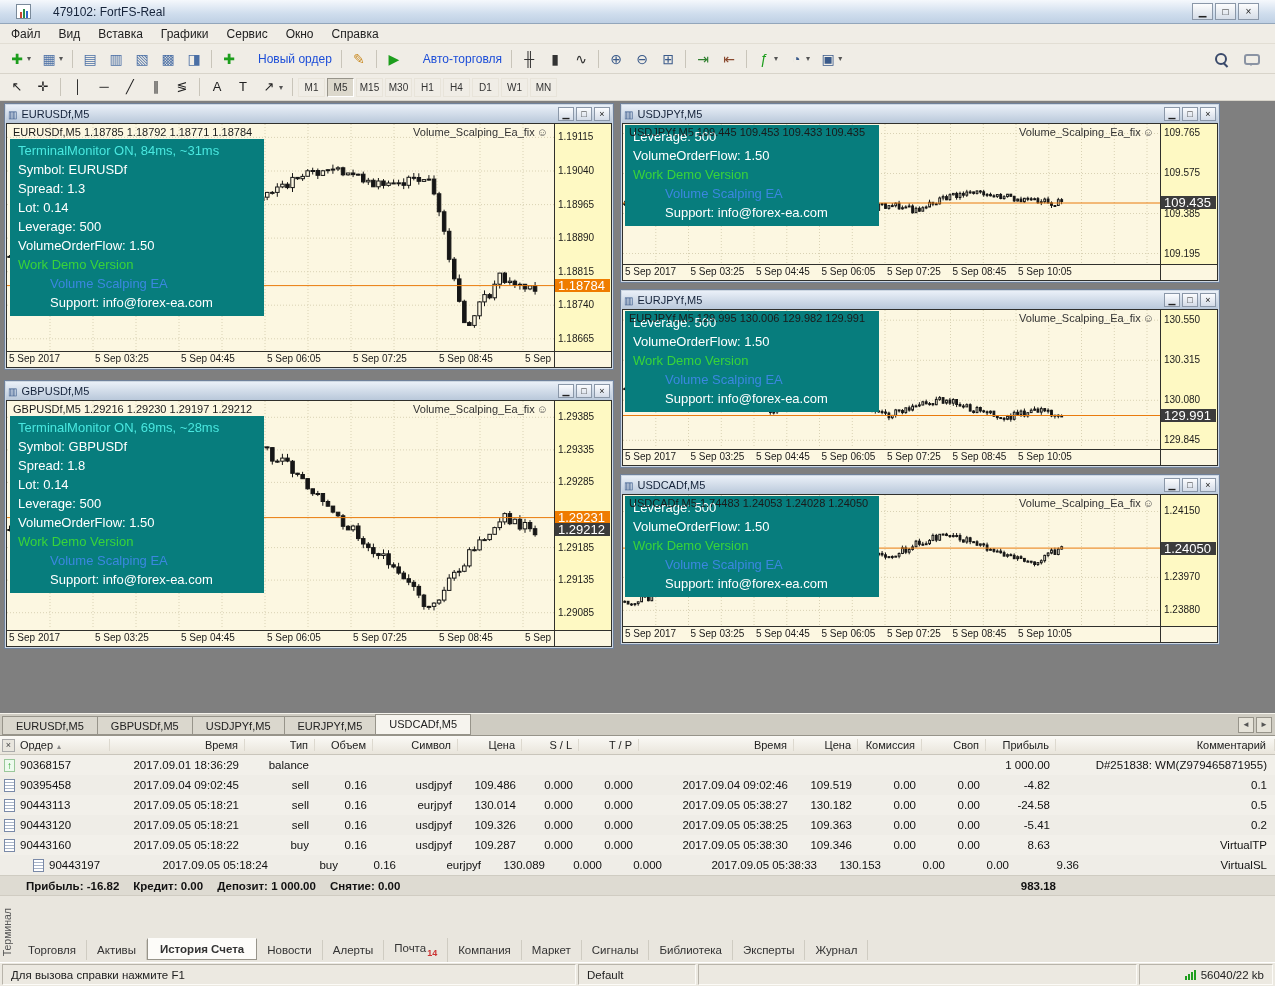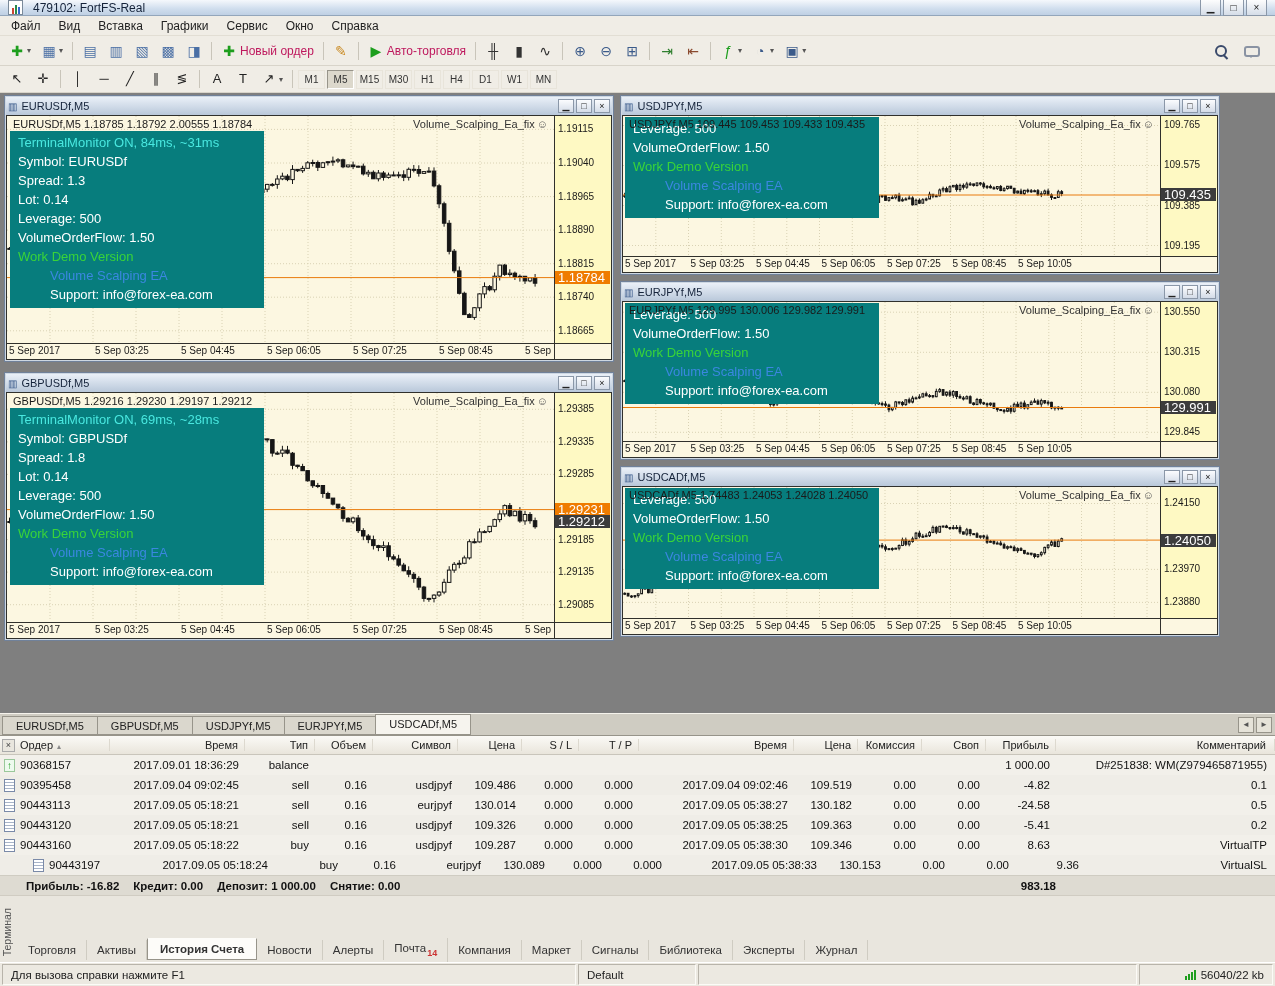--- a/index.html
+++ b/index.html
@@ -1,40 +1,40 @@
 <!DOCTYPE html>
 <html><head>
 <meta charset="utf-8">
 <style>
 *{box-sizing:border-box;margin:0;padding:0}
 html,body{width:1275px;height:986px;overflow:hidden}
 body{font-family:"Liberation Sans",sans-serif;font-size:12px;background:#d4d0c8;color:#111}
 #app{position:relative;width:1275px;height:986px;display:flex;flex-direction:column;background:#ece9e1}
 
 
-.titlebar{height:16px;background:linear-gradient(#f5f8fc,#cfdded 60%,#bfd0e4);border-bottom:1px solid #93a6bb;display:flex;align-items:center;padding:0 8px;gap:10px;flex:none}
+.titlebar{height:24px;background:linear-gradient(#f5f8fc,#cfdded 60%,#bfd0e4);border-bottom:1px solid #93a6bb;display:flex;align-items:center;padding:0 16px;gap:22px;flex:none}
 .app-ico{width:15px;height:15px;border:1px solid #7a8a9a;background:
  linear-gradient(#c43 0 0) 3px 7px/2px 6px no-repeat,
  linear-gradient(#2a8a4a 0 0) 6px 4px/2px 9px no-repeat,
  linear-gradient(#36c 0 0) 9px 6px/2px 7px no-repeat,#fff}
 .title{font-size:12px;color:#15233a}
 .win-btns{margin-left:auto;display:flex;gap:2px}
 .wbtn{width:21px;height:17px;border:1px solid #8a97a8;background:linear-gradient(#fdfdfd,#d5dde8);font-size:10px;display:flex;align-items:center;justify-content:center;color:#222}
 
 
 .menubar{height:20px;background:#f0ede6;display:flex;align-items:center;padding:0 2px;flex:none;border-bottom:1px solid #e2ded4}
 .menu-item{padding:2px 9px;color:#222}
 .toolbar{background:#f0ede6;display:flex;align-items:center;padding:0 4px;flex:none;border-bottom:1px solid #d8d4ca}
 .tb1{height:30px}
 .tb2{height:27px}
 .tb-group{display:inline-flex;align-items:center}
 .tbtn{display:inline-flex;align-items:center;height:22px;min-width:22px;padding:0 3px;margin:0 1px;border:1px solid transparent;border-radius:2px}
 .glyph{font-size:14px;width:16px;text-align:center;line-height:20px}
 .tb2 .glyph{font-size:13px}
-.tlab{font-size:12px;color:#be185d;margin-left:3px}
+.tlab{font-size:12px;color:#1d4ed8;margin-left:21px}
 .dd{font-size:8px;color:#555;margin-left:2px}
 .sep{display:inline-block;width:1px;height:18px;background:#c9c5ba;margin:0 4px}
 .tfbtn{display:inline-block;width:27px;height:19px;line-height:17px;text-align:center;font-size:10px;color:#333;border:1px solid #e8e4da;margin:0 1px;background:transparent}
 .tfbtn.active{background:#dcd8cc;border-color:#97948a #fff #fff #97948a}
 .tb-right{margin-left:auto;display:flex;gap:6px;padding-right:6px}
 .mag{position:relative;width:14px;height:14px;display:inline-block}
 .mag::before{content:'';position:absolute;left:1px;top:1px;width:8px;height:8px;border:2px solid #3a4a6b;border-radius:50%}
 .mag::after{content:'';position:absolute;left:10px;top:10px;width:6px;height:2px;background:#3a4a6b;transform:rotate(45deg);transform-origin:0 0}
 .chat{position:relative;width:16px;height:11px;display:inline-block;border:2px solid #8a93a3;border-radius:3px;margin-top:2px}
 .chat::after{content:'';position:absolute;left:2px;bottom:-6px;border:3px solid transparent;border-top-color:#8a93a3}
@@ -511,21 +511,21 @@
               <line x1="512.9" y1="158.5" x2="512.9" y2="165.6" stroke="#161616"></line>
               <rect x="511.2" y="160.3" width="3.5" height="1.0" fill="#fcf7e1" stroke="#161616"></rect>
               <line x1="518.0" y1="159.9" x2="518.0" y2="167.9" stroke="#161616"></line>
               <rect x="516.2" y="160.3" width="3.5" height="4.6" fill="#161616" stroke="#161616"></rect>
               <line x1="523.0" y1="161.8" x2="523.0" y2="166.2" stroke="#161616"></line>
               <rect x="521.3" y="161.8" width="3.5" height="3.1" fill="#fcf7e1" stroke="#161616"></rect>
               <line x1="528.1" y1="158.0" x2="528.1" y2="170.6" stroke="#161616"></line>
               <rect x="526.3" y="161.8" width="3.5" height="5.4" fill="#161616" stroke="#161616"></rect>
               <line x1="0" y1="161.6" x2="547" y2="161.6" stroke="#e97b0d"></line>
             </svg>
-      <div class="quote">EURUSDf,M5 1.18785 1.18792 2.00555 1.18784</div>
+      <div class="quote">EURUSDf,M5 1.18785 1.18792 1.18771 1.18784</div>
       <div class="ea-name"><span class="ea-txt">Volume_Scalping_Ea_fix</span><span class="smiley">☺</span></div>
       <div class="overlay big">
               <div class="ln" style="color: rgb(73, 232, 224);">TerminalMonitor ON, 84ms, ~31ms</div>
               <div class="ln" style="color: rgb(255, 255, 255);">Symbol: EURUSDf</div>
               <div class="ln" style="color: rgb(255, 255, 255);">Spread: 1.3</div>
               <div class="ln" style="color: rgb(255, 255, 255);">Lot: 0.14</div>
               <div class="ln" style="color: rgb(255, 255, 255);">Leverage: 500</div>
               <div class="ln" style="color: rgb(255, 255, 255);">VolumeOrderFlow: 1.50</div>
               <div class="ln" style="color: rgb(57, 212, 57);">Work Demo Version</div>
               <div class="ln indent" style="color: rgb(59, 135, 224);">Volume Scalping EA</div>

